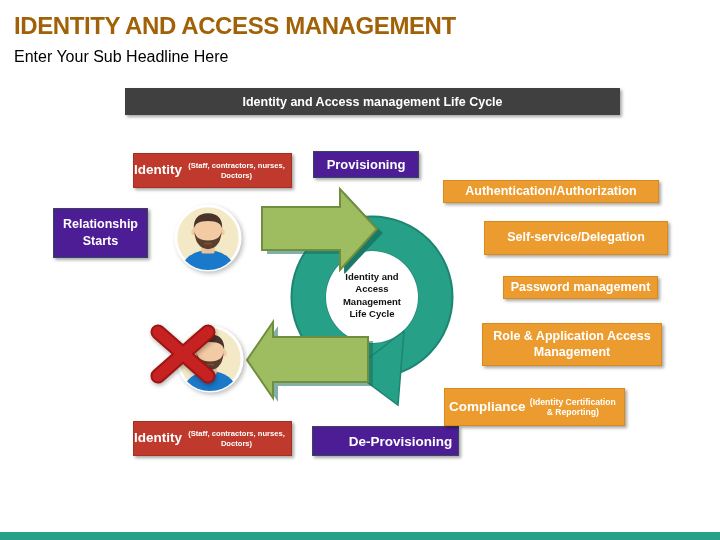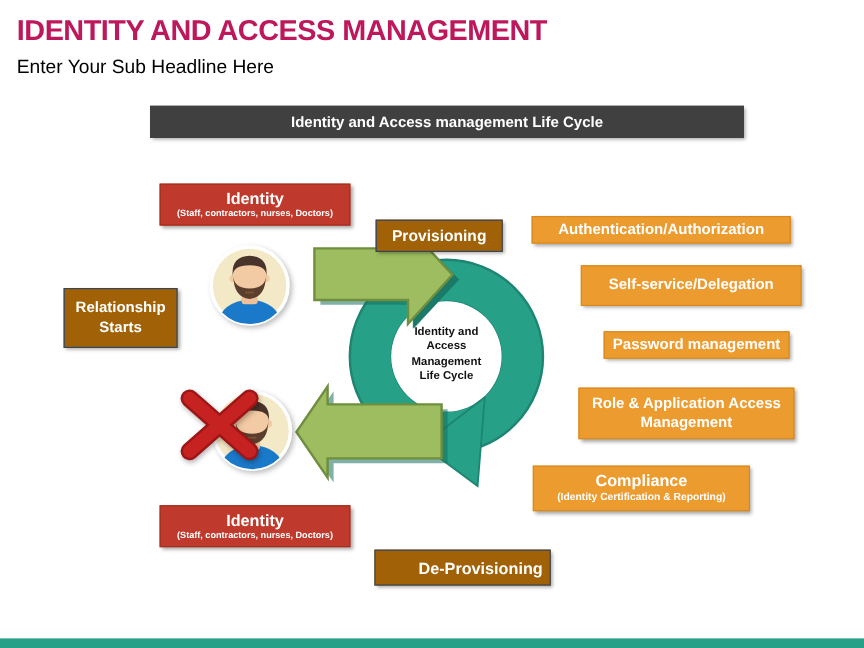--- a/index.html
+++ b/index.html
@@ -2,39 +2,39 @@
 <html><head>
 <meta charset="utf-8">
 <style>
   html,body{margin:0;padding:0;background:#fff;}
   .slide{
     position:relative;width:720px;height:540px;background:#ffffff;overflow:hidden;
     font-family:"Liberation Sans",sans-serif;
   }
   .title{
     position:absolute;left:14px;top:12px;margin:0;
-    font-size:24px;font-weight:bold;color:#be185d;letter-spacing:-0.4px;
+    font-size:24px;font-weight:bold;color:#a16207;letter-spacing:-0.4px;
   }
   .subtitle{
     position:absolute;left:14px;top:48px;
     font-size:16px;color:#000;
   }
   .banner{
     position:absolute;left:125px;top:88px;width:495px;height:27px;
     background:#404040;color:#fff;font-size:12.5px;font-weight:bold;
     display:flex;align-items:center;justify-content:center;
     box-shadow:2px 2px 3px rgba(0,0,0,.35);
   }
   .pptbox{
     position:absolute;color:#fff;text-align:center;
-    display:flex;flex-direction:column;align-items:center;justify-content:center;
+    display:flex;flex-direction:row;align-items:center;justify-content:center;
     box-shadow:2px 2px 3px rgba(0,0,0,.35);
   }
   .red{background:#bf3a2c;border:1px solid #a5301f;}
-  .slate{background:#a16207;border:1px solid #38465a;margin-top:32px;}
+  .slate{background:#4c1d95;border:1px solid #38465a;}
   .orange{background:#ec9b2e;border:1px solid #d98a1f;}
   .box-title{font-size:13.5px;font-weight:bold;line-height:1.1;}
   .box-sub{font-size:7.6px;font-weight:bold;line-height:1.2;}
   .identity-top{left:133px;top:153px;width:157px;height:33px;}
   .identity-bottom{left:133px;top:421px;width:157px;height:33px;}
   .provisioning{left:313px;top:151px;width:104px;height:25px;font-size:13px;font-weight:bold;}
   .deprovisioning{left:312px;top:426px;width:115px;height:28px;font-size:13.5px;font-weight:bold;padding-left:30px;}
   .rel{font-size:12.5px;font-weight:bold;line-height:1.35;padding:0 6px;box-sizing:border-box;}
   .rel-starts{left:53px;top:208px;width:95px;height:50px;}
   .rel-ends{left:53px;top:333px;width:95px;height:50px;}

